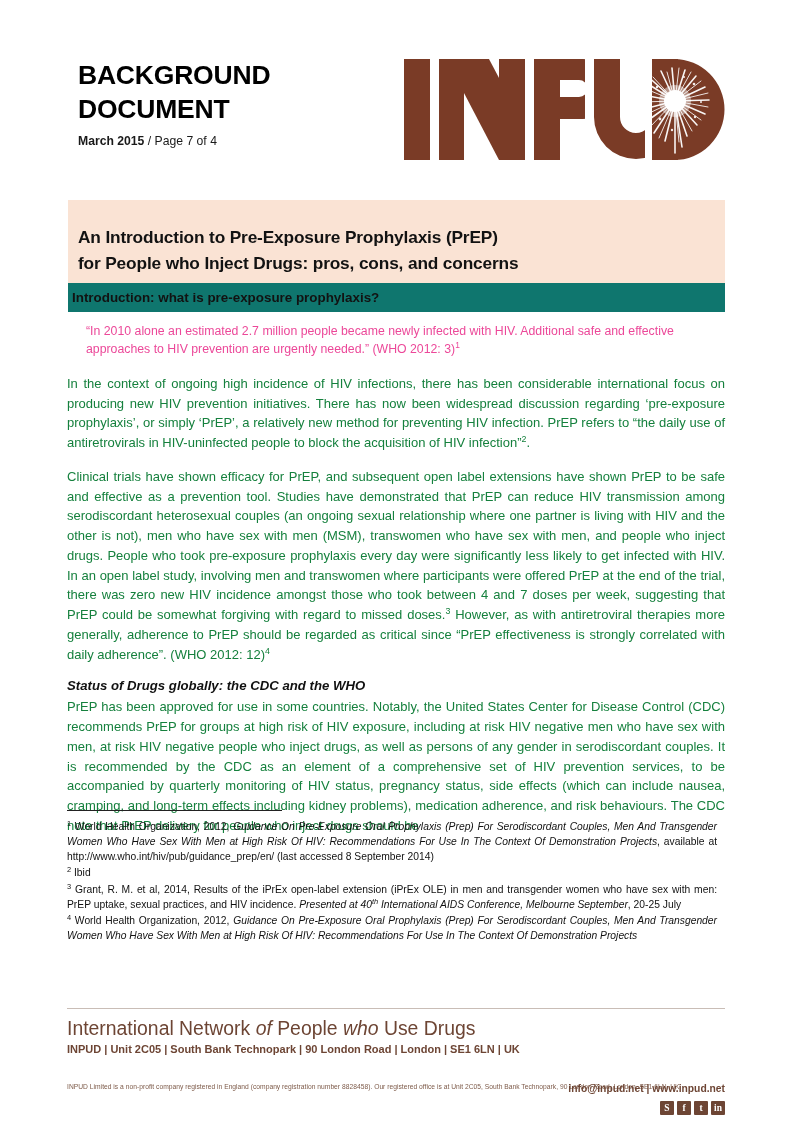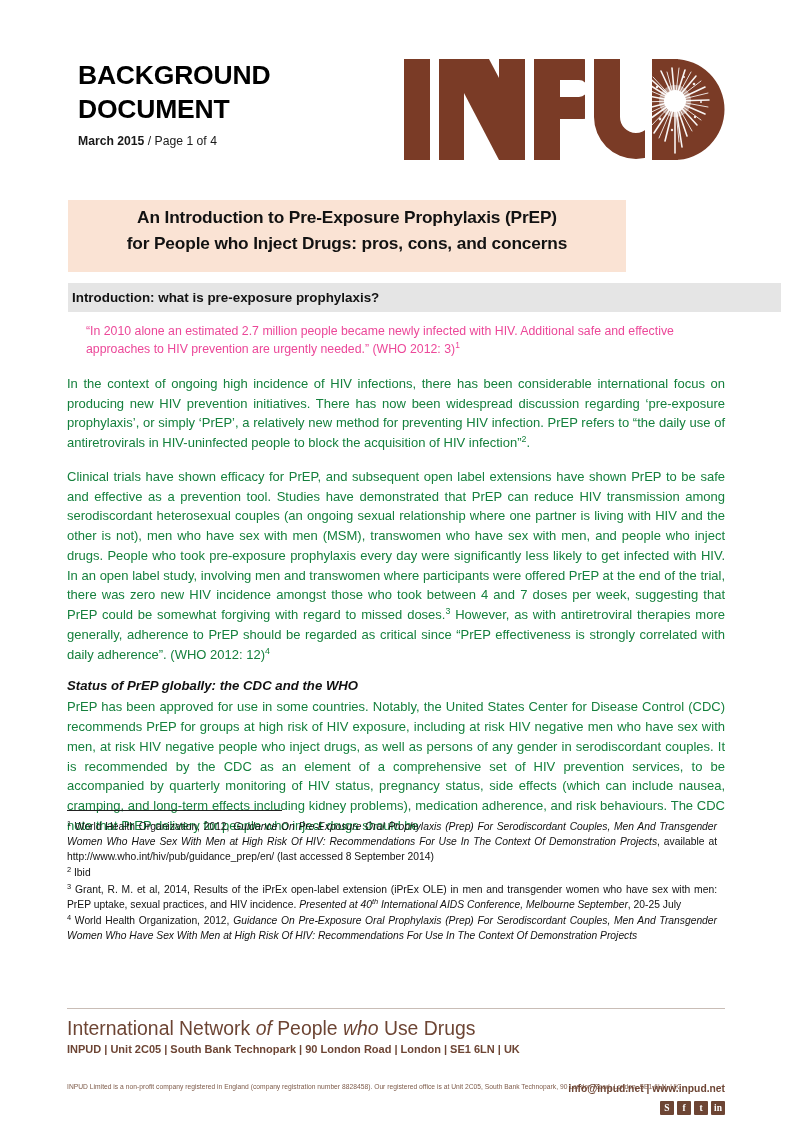--- a/index.html
+++ b/index.html
@@ -58,41 +58,41 @@
     width: 330px;
     height: 105px;
   }
   .logo svg { display: block; width: 330px; height: 105px; }
 
   
   .title-banner {
     position: absolute;
     left: 68px;
     top: 200px;
-    width: 558px;
+    width: 657px;
     background: #fae3d4;
-    padding: 4px 10px 15px 10px;
+    padding: 24px 10px 15px 10px;
     box-sizing: border-box;
-    text-align: center;
+    text-align: left;
   }
   .title-banner .t-line {
     font-size: 17.3px;
     font-weight: bold;
     line-height: 1.52;
     color: #121212;
     letter-spacing: -0.15px;
   }
 
   
   .section-bar {
     position: absolute;
     left: 68px;
     top: 283px;
-    width: 713px;
-    background: #e5e5e5;
+    width: 657px;
+    background: #0f766e;
     padding: 5px 0 6px 4px;
     box-sizing: border-box;
   }
   .section-bar span {
     font-size: 13.4px;
     font-weight: bold;
     color: #121212;
   }
 
   
@@ -229,21 +229,21 @@
 </head>
 <body>
 
 <div class="page">
 
   <div class="header">
     <div class="header-left">
       <div class="doc-kicker">BACKGROUND
 DOCUMENT</div>
       <div class="doc-meta">
-        <span class="strong">March 2015</span><span> / Page 1 of 4</span>
+        <span class="strong">March 2015</span><span> / Page 7 of 4</span>
       </div>
     </div>
 
     <div class="logo">
       <svg viewBox="0 0 330 105" xmlns="http://www.w3.org/2000/svg">
         <defs>
           <clipPath id="dclip">
             <path d="M236 2 h34 a51 51 0 0 1 0 101 h-34 z"></path>
           </clipPath>
         </defs>
@@ -342,21 +342,21 @@
     <span>Introduction: what is pre-exposure prophylaxis?</span>
   </div>
 
   <div class="body-col">
     <p class="quote"><span>“In 2010 alone an estimated 2.7 million people became newly infected with HIV. Additional safe and effective approaches to HIV prevention are urgently needed.” (WHO 2012: 3)</span><sup>1</sup></p>
 
     <p class="body"><span>In the context of ongoing high incidence of HIV infections, there has been considerable international focus on producing new HIV prevention initiatives. There has now been widespread discussion regarding ‘pre-exposure prophylaxis’, or simply ‘PrEP’, a relatively new method for preventing HIV infection. PrEP refers to “the daily use of antiretrovirals in HIV-uninfected people to block the acquisition of HIV infection”</span><sup>2</sup><span>.</span></p>
 
     <p class="body"><span>Clinical trials have shown efficacy for PrEP, and subsequent open label extensions have shown PrEP to be safe and effective as a prevention tool.  Studies have demonstrated that PrEP can reduce HIV transmission among serodiscordant heterosexual couples (an ongoing sexual relationship where one partner is living with HIV and the other is not), men who have sex with men (MSM), transwomen who have sex with men, and people who inject drugs. People who took pre-exposure prophylaxis every day were significantly less likely to get infected with HIV. In an open label study, involving men and transwomen where participants were offered PrEP at the end of the trial, there was zero new HIV incidence amongst those who took between 4 and 7 doses per week, suggesting that PrEP could be somewhat forgiving with regard to missed doses.</span><sup>3</sup><span> However, as with antiretroviral therapies more generally, adherence to PrEP should be regarded as critical since “PrEP effectiveness is strongly correlated with daily adherence”. (WHO 2012: 12)</span><sup>4</sup></p>
 
-    <h3 class="subhead">Status of PrEP globally: the CDC and the WHO</h3>
+    <h3 class="subhead">Status of Drugs globally: the CDC and the WHO</h3>
 
     <p class="body">PrEP has been approved for use in some countries. Notably, the United States Center for Disease Control (CDC) recommends PrEP for groups at high risk of HIV exposure, including at risk HIV negative men who have sex with men, at risk HIV negative people who inject drugs, as well as persons of any gender in serodiscordant couples. It is recommended by the CDC as an element of a comprehensive set of HIV prevention services, to be accompanied by quarterly monitoring of HIV status, pregnancy status, side effects (which can include nausea, cramping, and long-term effects including kidney problems), medication adherence, and risk behaviours. The CDC note that PrEP delivery for people who inject drugs should be</p>
   </div>
 
   <div class="footnotes">
     <div class="fn-rule"></div>
 
     <p class="fn"><sup>1</sup> <span>World Health Organization, 2012, </span><em>Guidance On Pre-Exposure Oral Prophylaxis (Prep) For Serodiscordant Couples, Men And Transgender Women Who Have Sex With Men at High Risk Of HIV: Recommendations For Use In The Context Of Demonstration Projects</em><span>, available at http://www.who.int/hiv/pub/guidance_prep/en/ (last accessed 8 September 2014)</span></p>
 
     <p class="fn"><sup>2</sup> <span>Ibid</span></p>

